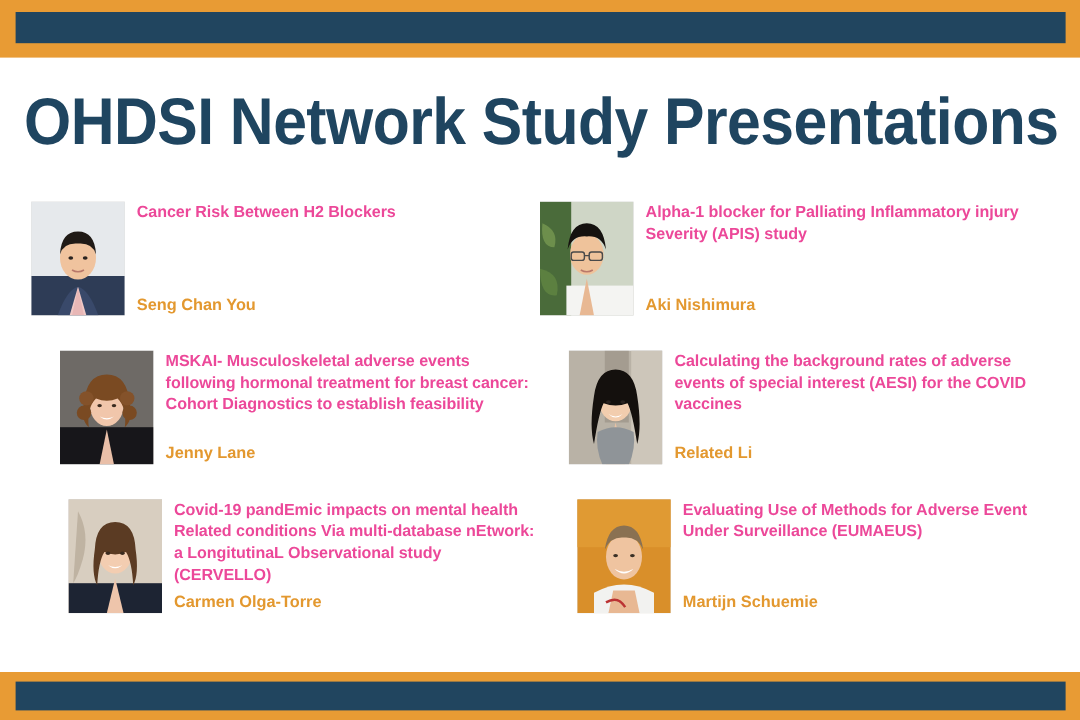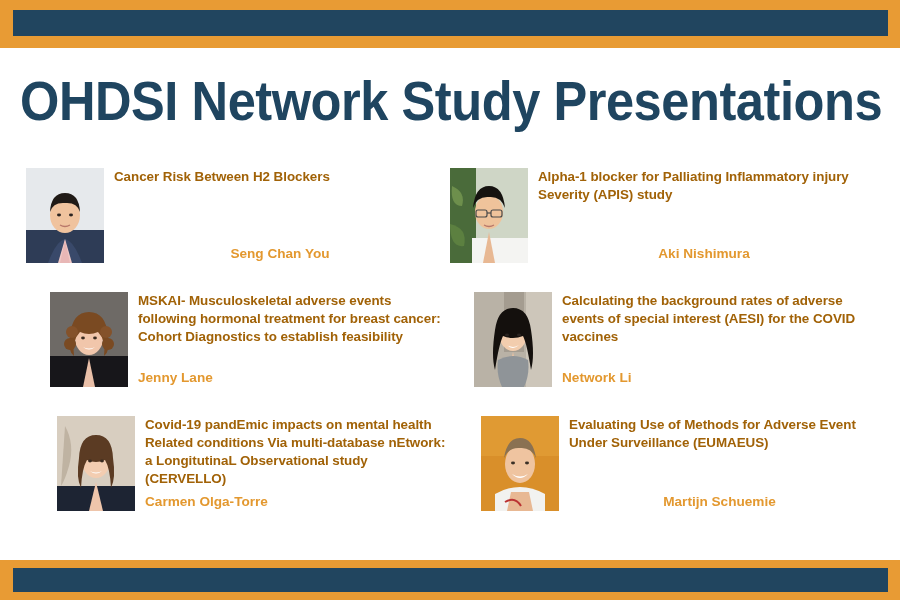--- a/index.html
+++ b/index.html
@@ -90,37 +90,37 @@
   .entry-body {
     flex: 1 1 auto;
     padding-left: 10px;
     min-height: 95px;
     display: flex;
     flex-direction: column;
     position: relative;
   }
 
   .entry-title {
-    color: #a16207;
+    color: #ec4899;
     font-size: 13.4px;
     font-weight: bold;
     line-height: 18px;
     letter-spacing: -0.05px;
   }
 
   .entry-presenter {
     color: #e3982f;
     font-size: 13.6px;
     font-weight: bold;
     line-height: 18px;
     margin-top: auto;
   }
 
   
-  .entry-body.short-title .entry-presenter { padding-top: 0; text-align: center; }
+  .entry-body.short-title .entry-presenter { padding-top: 0; }
 </style>
 </head>
 <body>
 
 <div class="slide">
 
   <div class="band band-top"></div>
   <div class="band-inner band-inner-top"></div>
 
   <div class="page-title">OHDSI Network Study Presentations</div>
@@ -225,21 +225,21 @@
           <ellipse cx="39" cy="42" rx="14" ry="17" fill="#f2cdae"></ellipse>
           <path d="M21 38 q3 -22 18 -22 q15 0 18 22 q4 26 0 40 q-4 -26 -8 -34 q-10 4 -20 0 q-4 8 -8 34 q-4 -14 0 -40 z" fill="#14100d"></path>
           <ellipse cx="33" cy="43" rx="2" ry="1.4" fill="#2a2320"></ellipse>
           <ellipse cx="45" cy="43" rx="2" ry="1.4" fill="#2a2320"></ellipse>
           <path d="M33 53 q6 6 12 0 q-6 4 -12 0" fill="#fff"></path>
           <path d="M24 68 q15 -8 30 0 q2 14 -4 27 h-22 q-6 -13 -4 -27 z" fill="#8f9498"></path>
         </svg>
       </div>
       <div class="entry-body">
         <div class="entry-title">Calculating the background rates of adverse events of special interest (AESI) for the COVID vaccines</div>
-        <div class="entry-presenter">Network Li</div>
+        <div class="entry-presenter">Related Li</div>
       </div>
     </div>
 
     <div class="entry col-right row-3">
       <div class="entry-photo">
         <svg viewBox="0 0 78 95" preserveAspectRatio="none" aria-hidden="true">
           <rect width="78" height="95" fill="#d98f2a"></rect>
           <rect x="0" y="0" width="78" height="40" fill="#e09a33"></rect>
           <path d="M14 78 q25 -14 50 0 v17 h-50 z" fill="#f2f2f0"></path>
           <path d="M30 76 l-4 19 h26 l-4 -19 z" fill="#e8b893"></path>

